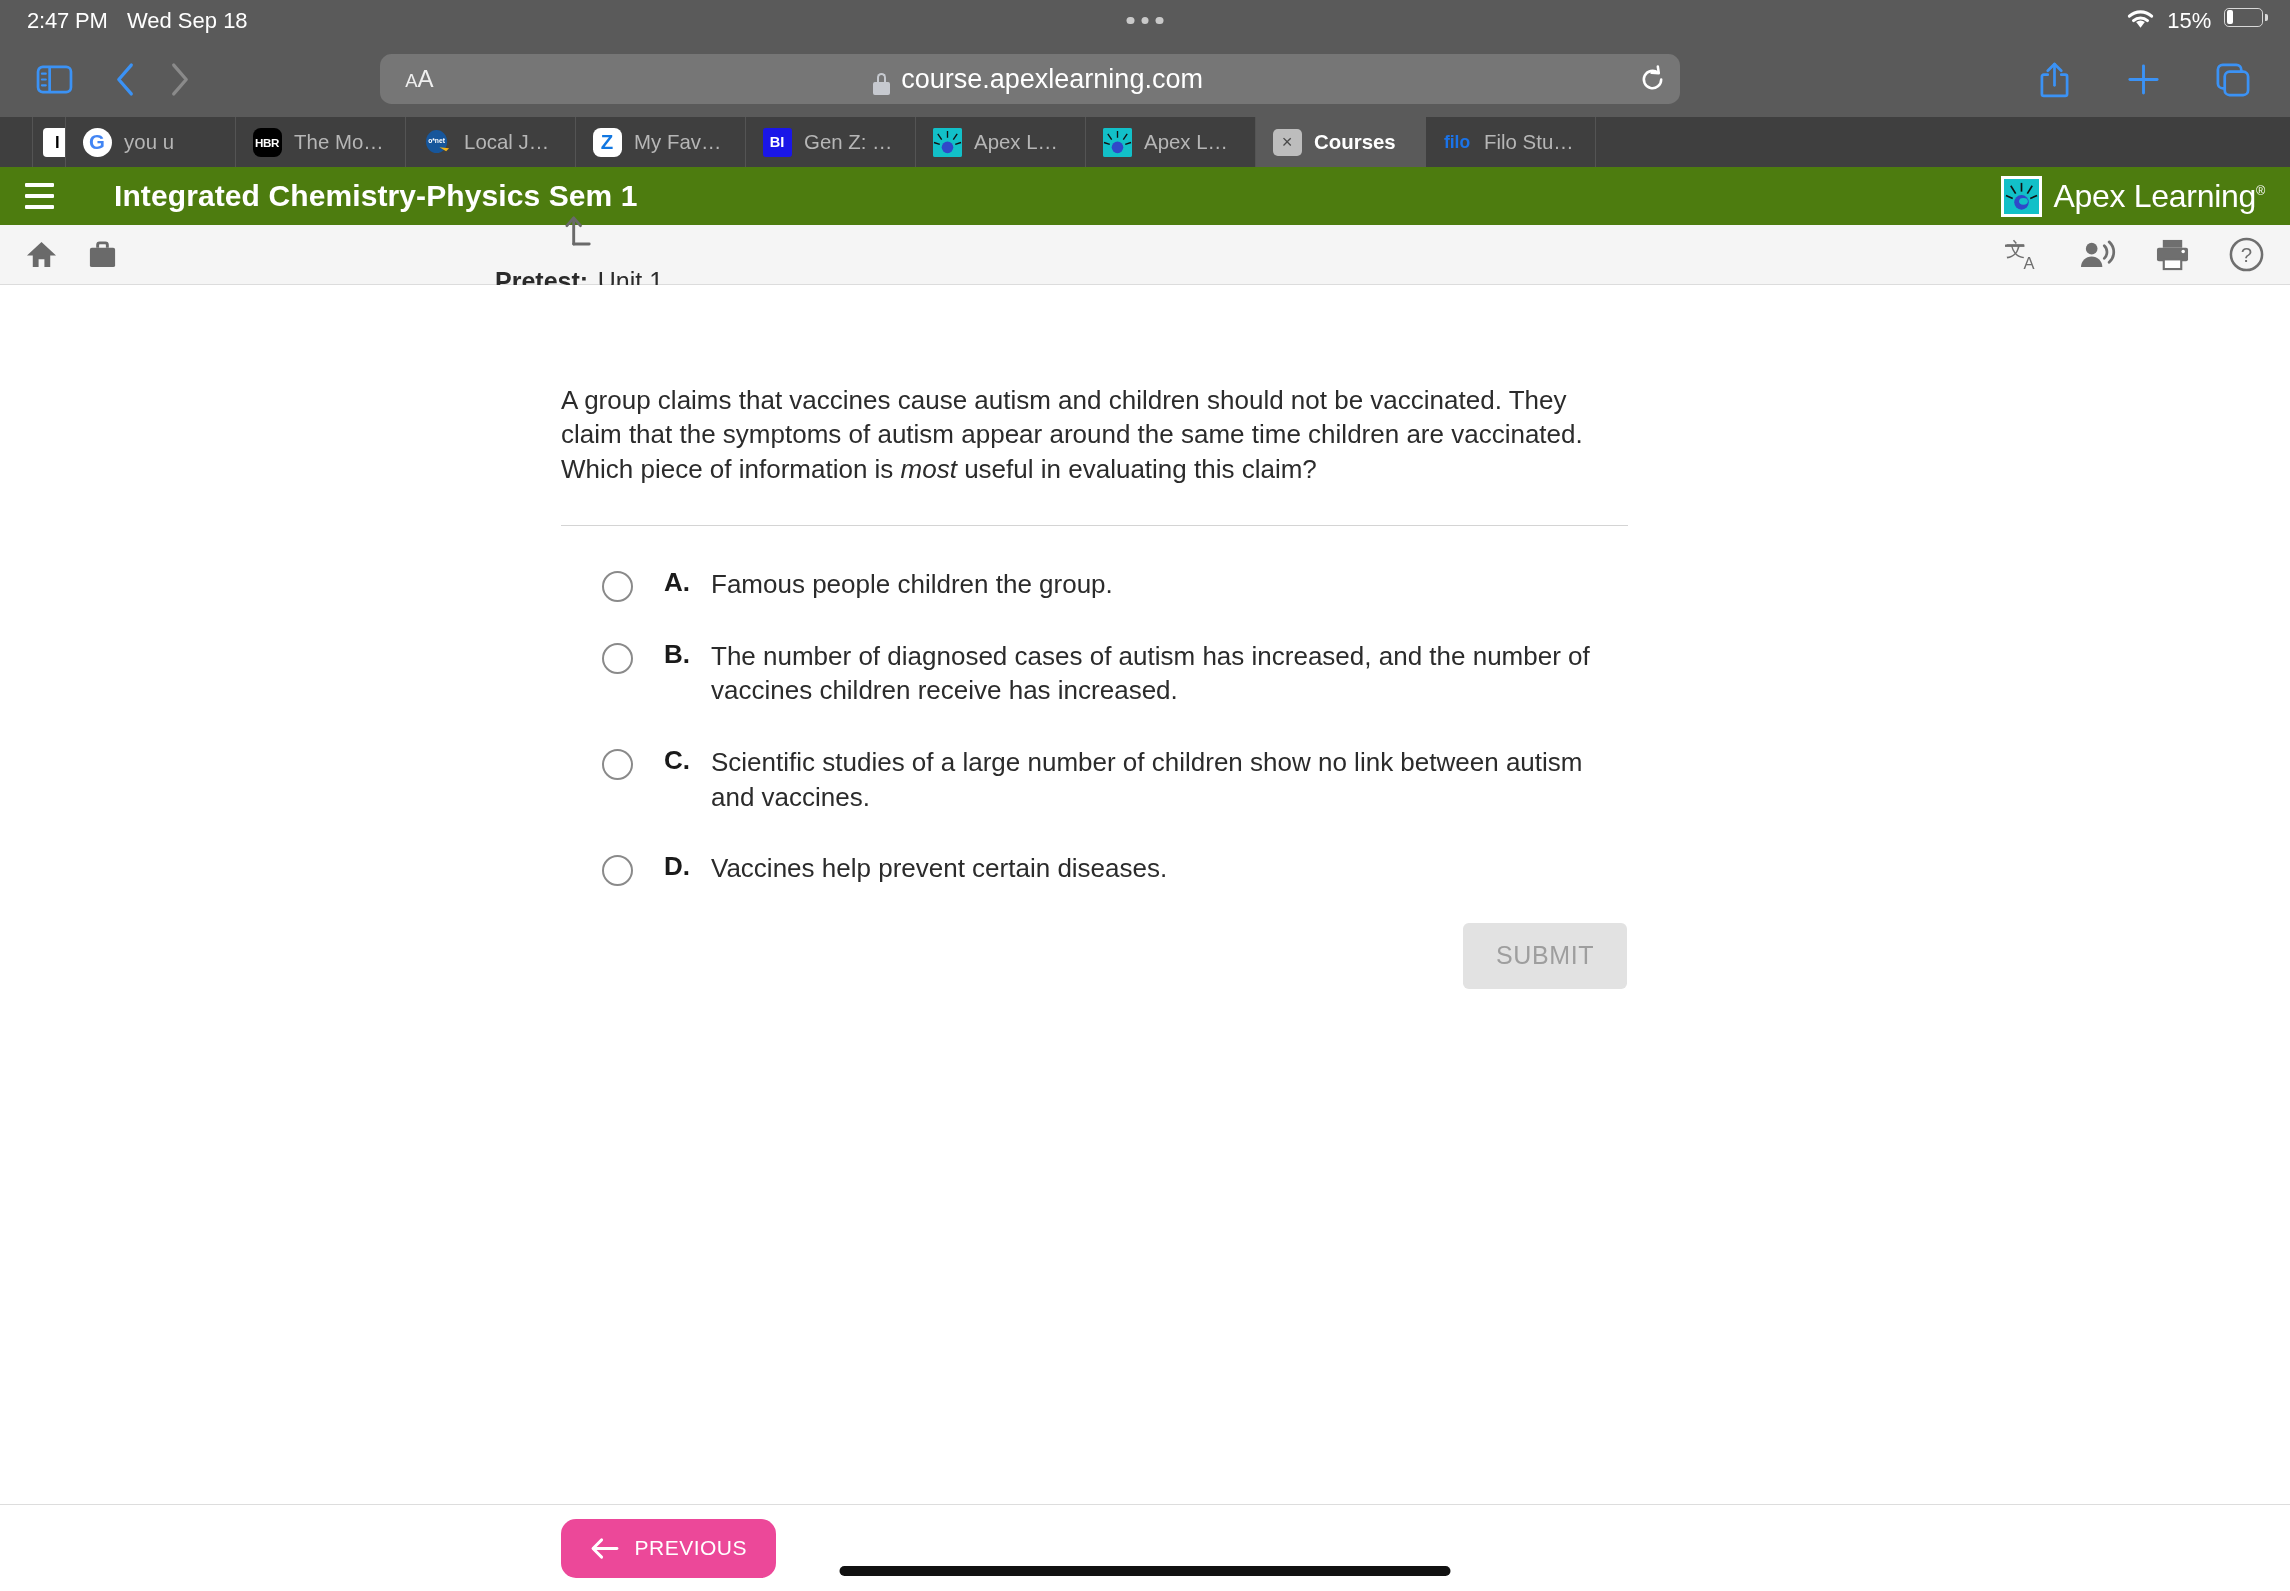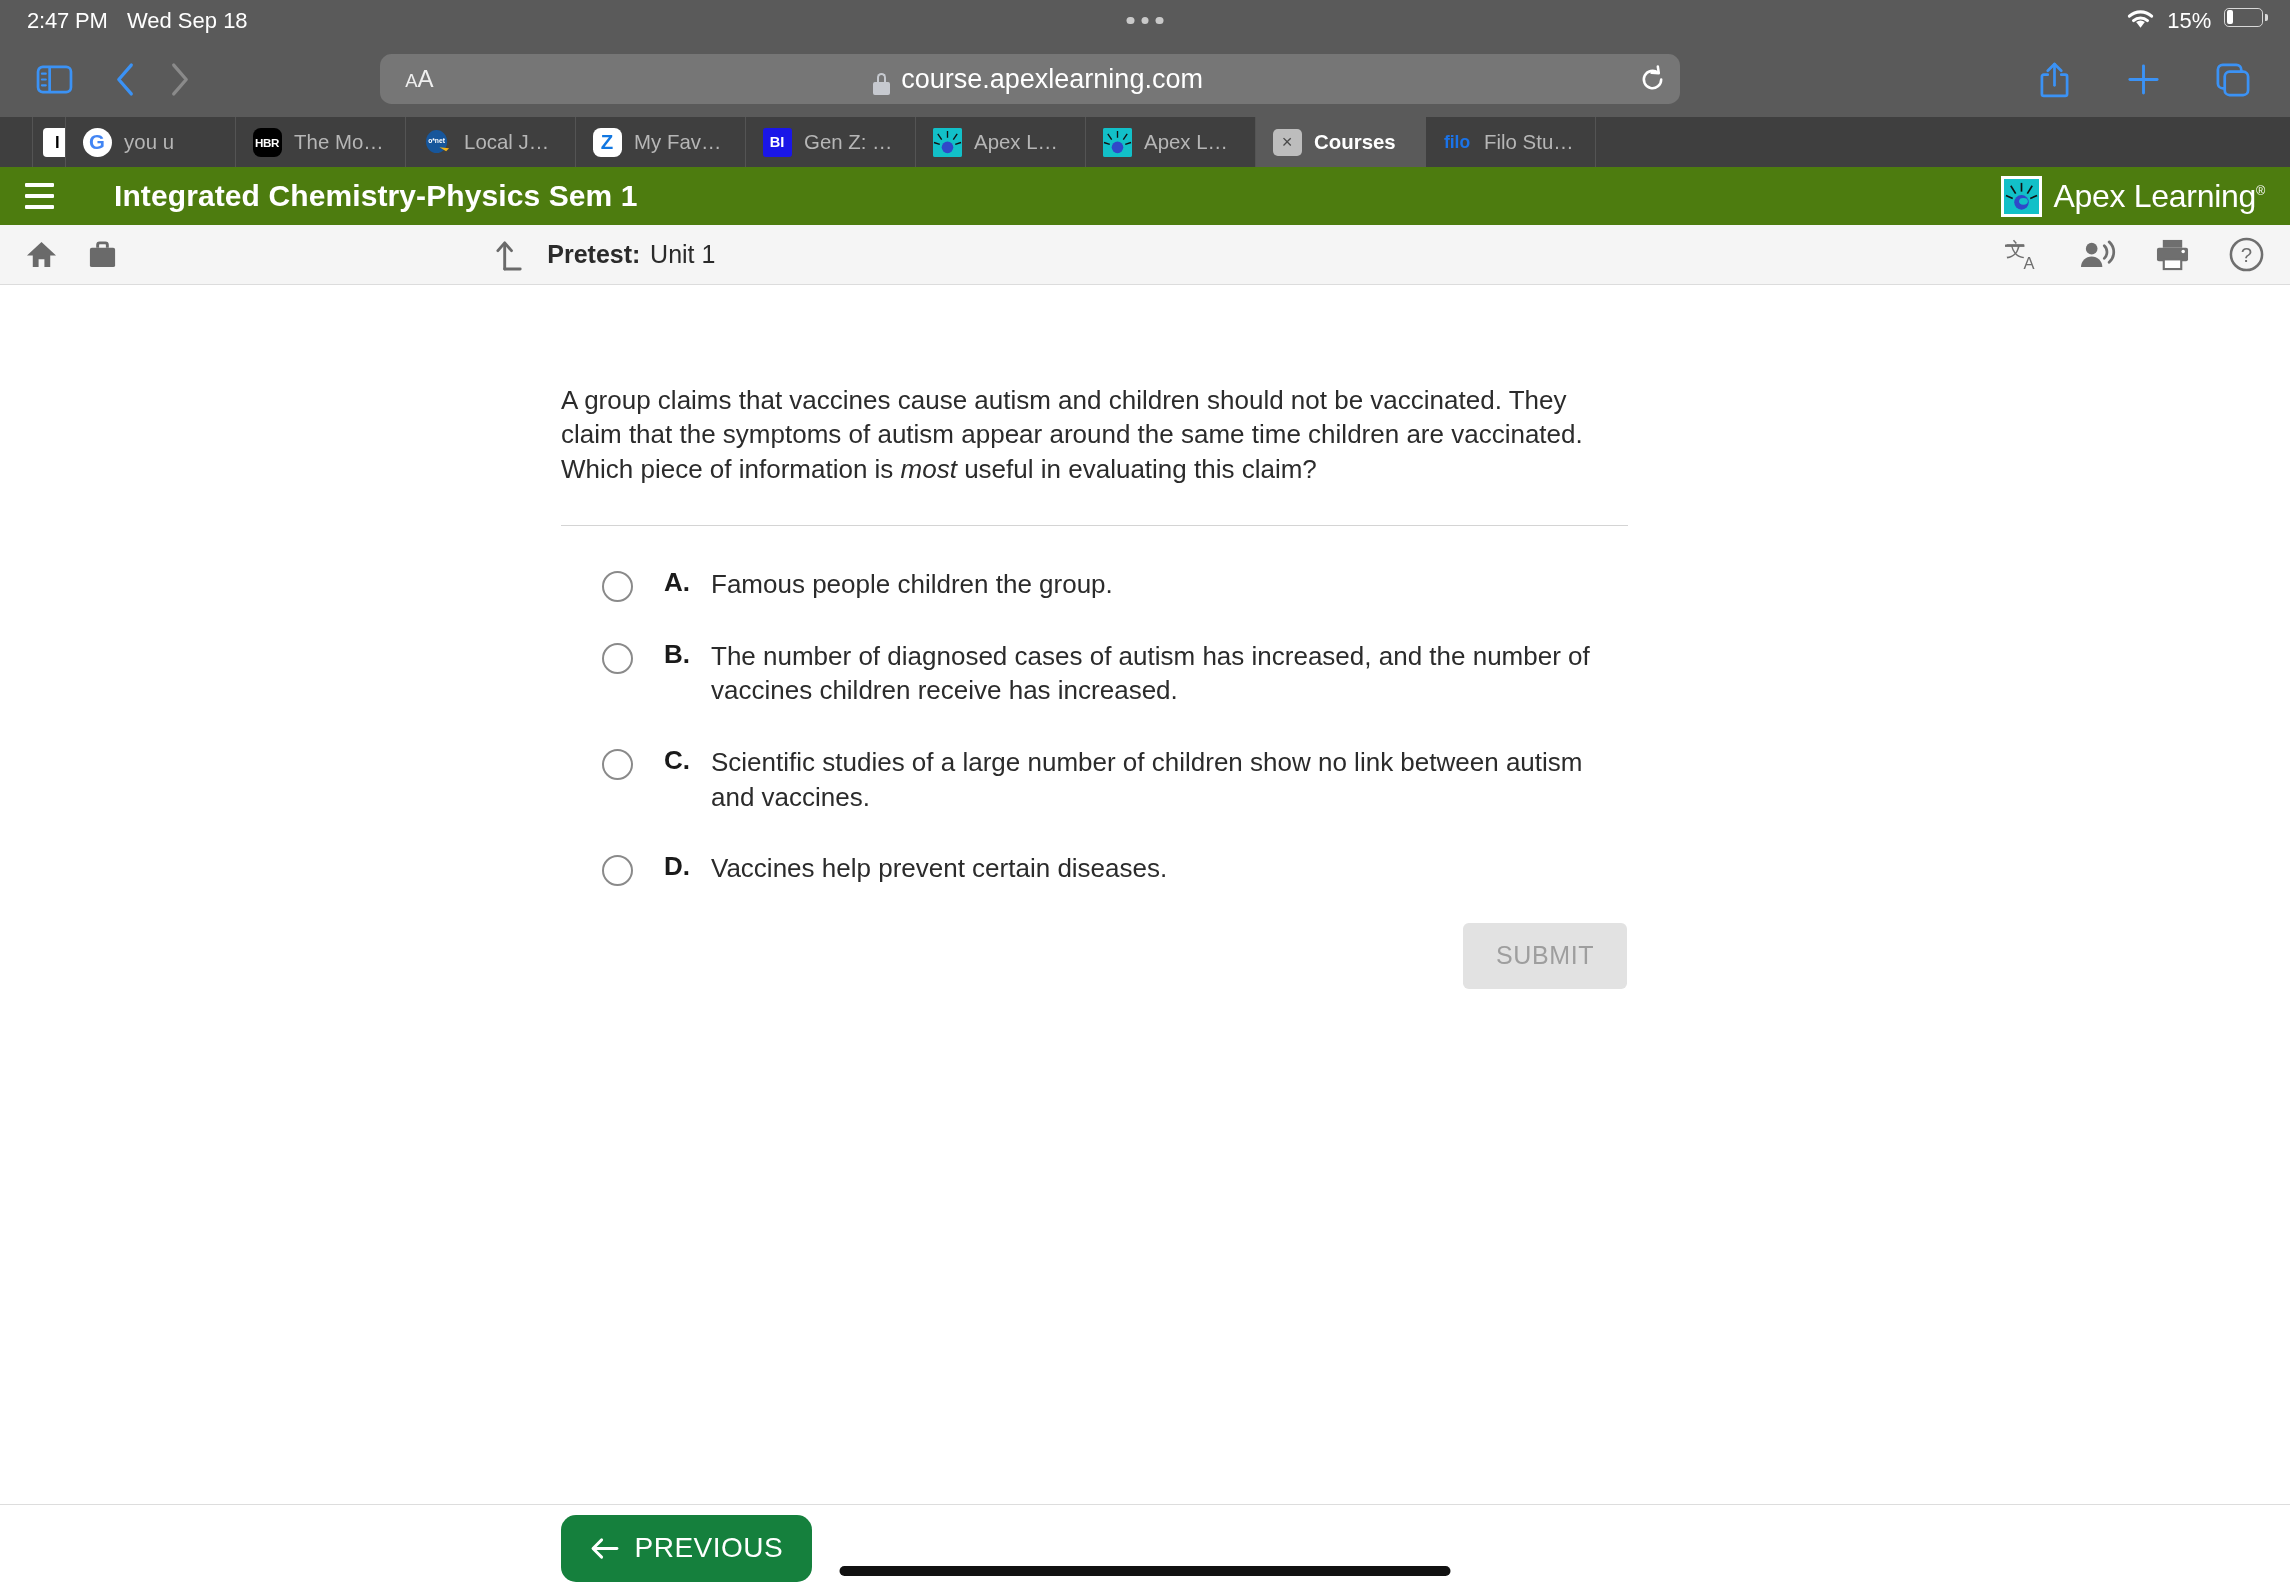--- a/index.html
+++ b/index.html
@@ -158,21 +158,21 @@
     height: 60px;
     background: #f5f5f5;
     border-bottom: 1px solid #dcdcdc;
     display: flex; align-items: center;
     padding: 0 25px;
     position: relative;
   }
   .sub-left { display: flex; align-items: center; gap: 29px; color: #6a6a6a; }
   .breadcrumb-area {
     position: absolute; left: 495px;
-    display: flex; align-items: center; gap: 21.3px;
+    display: flex; align-items: center; gap: 21.3px; flex-direction: column;
   }
   .crumb-text { font-size: 25px; color: #2b2b2b; }
   .crumb-text b { font-weight: bold; }
   .crumb-text span { margin-left: 9.7px; }
   .sub-right { margin-left: auto; display: flex; align-items: center; gap: 37px; color: #6f6f6f; }
 
   
   .page-body {
     height: 1219px;
     background: #ffffff;
@@ -215,23 +215,23 @@
   
   .footer {
     height: 87px;
     background: #ffffff;
     border-top: 1px solid #dddddd;
     display: flex; align-items: center;
     position: relative;
   }
   .prev-btn {
     margin-left: 561px;
-    background: #15803d; color: #ffffff;
+    background: #ec4899; color: #ffffff;
     border: none; border-radius: 15px;
-    font-size: 28px; font-family: inherit;
+    font-size: 21px; font-family: inherit;
     padding: 17.5px 29px;
     display: flex; align-items: center; gap: 15.5px;
     letter-spacing: 0.5px;
   }
   .home-indicator {
     position: absolute; left: 50%; bottom: 15.5px;
     transform: translateX(-50%);
     width: 611px; height: 9.7px;
     background: #111111; border-radius: 5.8px;
   }

